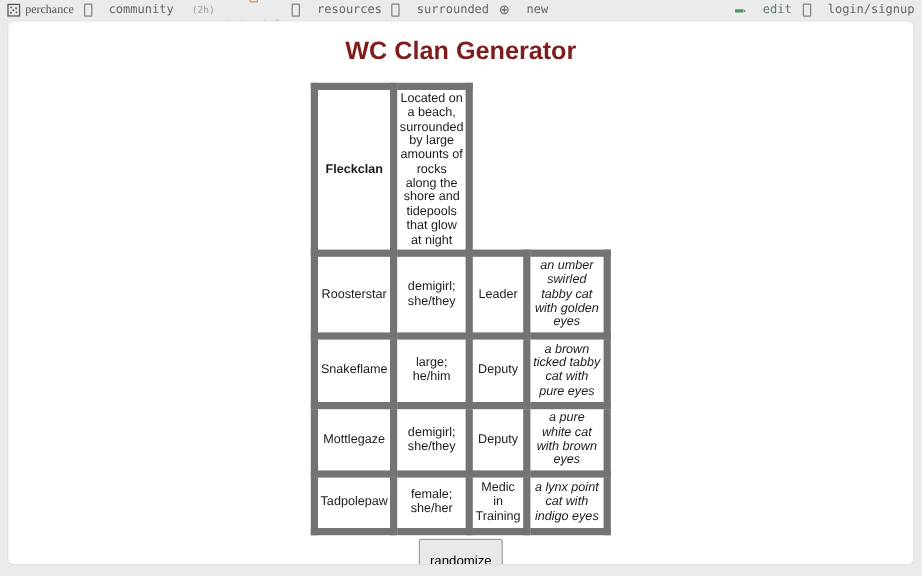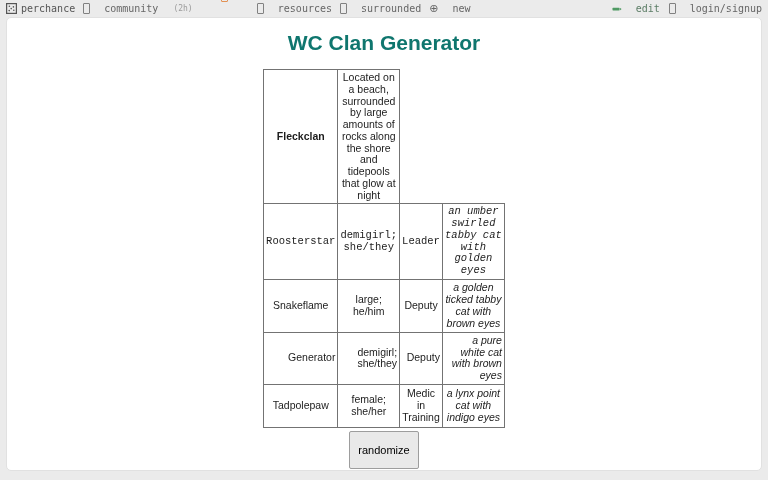--- a/index.html
+++ b/index.html
@@ -15,60 +15,60 @@
     display:flex;align-items:center;
     padding:0 6px;
     font-family:"DejaVu Sans Mono","Liberation Mono",monospace;
     font-size:10px;color:#666;
   }
   .nav-left{display:flex;align-items:center;gap:8px;}
   .nav-right{margin-left:auto;display:flex;align-items:center;gap:9px;}
   .nav-item{display:flex;align-items:center;gap:14px;cursor:pointer;text-decoration:none;color:#666;}
   .nav-item.orange{color:#e07a2e;flex-direction:column;}
   .nav-item.edit{color:#5c7d66;}
-  .brand{display:flex;align-items:center;gap:4px;color:#555;}
+  .brand{display:flex;align-items:center;gap:4px;color:#555;font-family:Liberation Serif, serif;}
   .count{font-size:8px;color:#9a9a9a;margin-left:1px;}
   .tofu{
     display:inline-block;width:5px;height:9px;
     border:1px solid currentColor;border-radius:1px;
     opacity:.8;flex:0 0 auto;
   }
   .oplus{font-family:"DejaVu Sans",sans-serif;font-size:11px;line-height:1;color:#666;}
   
   .card{
     position:absolute;left:6px;right:6px;top:17px;bottom:9px;
     background:#ffffff;
     border:1px solid #e1e1e1;border-radius:5px;
     overflow:hidden;
   }
   .page-title{
     text-align:center;
-    font-size:21px;font-weight:bold;color:#0f766e;
+    font-size:21px;font-weight:bold;color:#7f1d1d;
     margin:13px 0 0 0;
   }
   
   table.gen{
     margin:14px auto 0 auto;
     border-collapse:collapse;
     font-size:10.5px;line-height:1.12;color:#1c1c1c;
     background:#fff;
   }
   table.gen td{
-    border:1px solid #737373;
+    border:6px solid #737373;
     text-align:center;vertical-align:middle;
     padding:2px 2px;
   }
   td.c-name{width:54px;}
   td.c-gender{width:52px;}
   td.c-rank{width:35px;}
   td.c-look{width:57px;font-style:italic;}
   tr.r-clan td{height:120px;}
-  tr.r-leader td{height:56px;font-family:Liberation Mono, monospace;}
+  tr.r-leader td{height:56px;}
   tr.r-deputy td{height:48px;}
-  tr.r-medic td{height:32px;text-align:right;}
+  tr.r-medic td{height:32px;}
   tr.r-mit td{height:38px;}
   .bold{font-weight:bold;}
   
   .rand-wrap{text-align:center;margin-top:3px;}
   button.randomize{
     font-family:"Liberation Sans",sans-serif;
     font-size:11px;color:#000;
     background:#e9e9e9;
     border:1px solid #9d9d9d;border-radius:2px;
     padding:12px 8px;
@@ -146,24 +146,24 @@
     <tr class="r-leader">
       <td class="c-name">Roosterstar</td>
       <td class="c-gender">demigirl; she/they</td>
       <td class="c-rank">Leader</td>
       <td class="c-look">an umber swirled tabby cat with golden eyes</td>
     </tr>
     <tr class="r-deputy">
       <td class="c-name">Snakeflame</td>
       <td class="c-gender">large; he/him</td>
       <td class="c-rank">Deputy</td>
-      <td class="c-look">a golden ticked tabby cat with brown eyes</td>
+      <td class="c-look">a brown ticked tabby cat with pure eyes</td>
     </tr>
     <tr class="r-medic">
-      <td class="c-name">Generator</td>
+      <td class="c-name">Mottlegaze</td>
       <td class="c-gender">demigirl; she/they</td>
       <td class="c-rank">Deputy</td>
       <td class="c-look">a pure white cat with brown eyes</td>
     </tr>
     <tr class="r-mit">
       <td class="c-name">Tadpolepaw</td>
       <td class="c-gender">female; she/her</td>
       <td class="c-rank">Medic in Training</td>
       <td class="c-look">a lynx point cat with indigo eyes</td>
     </tr>

